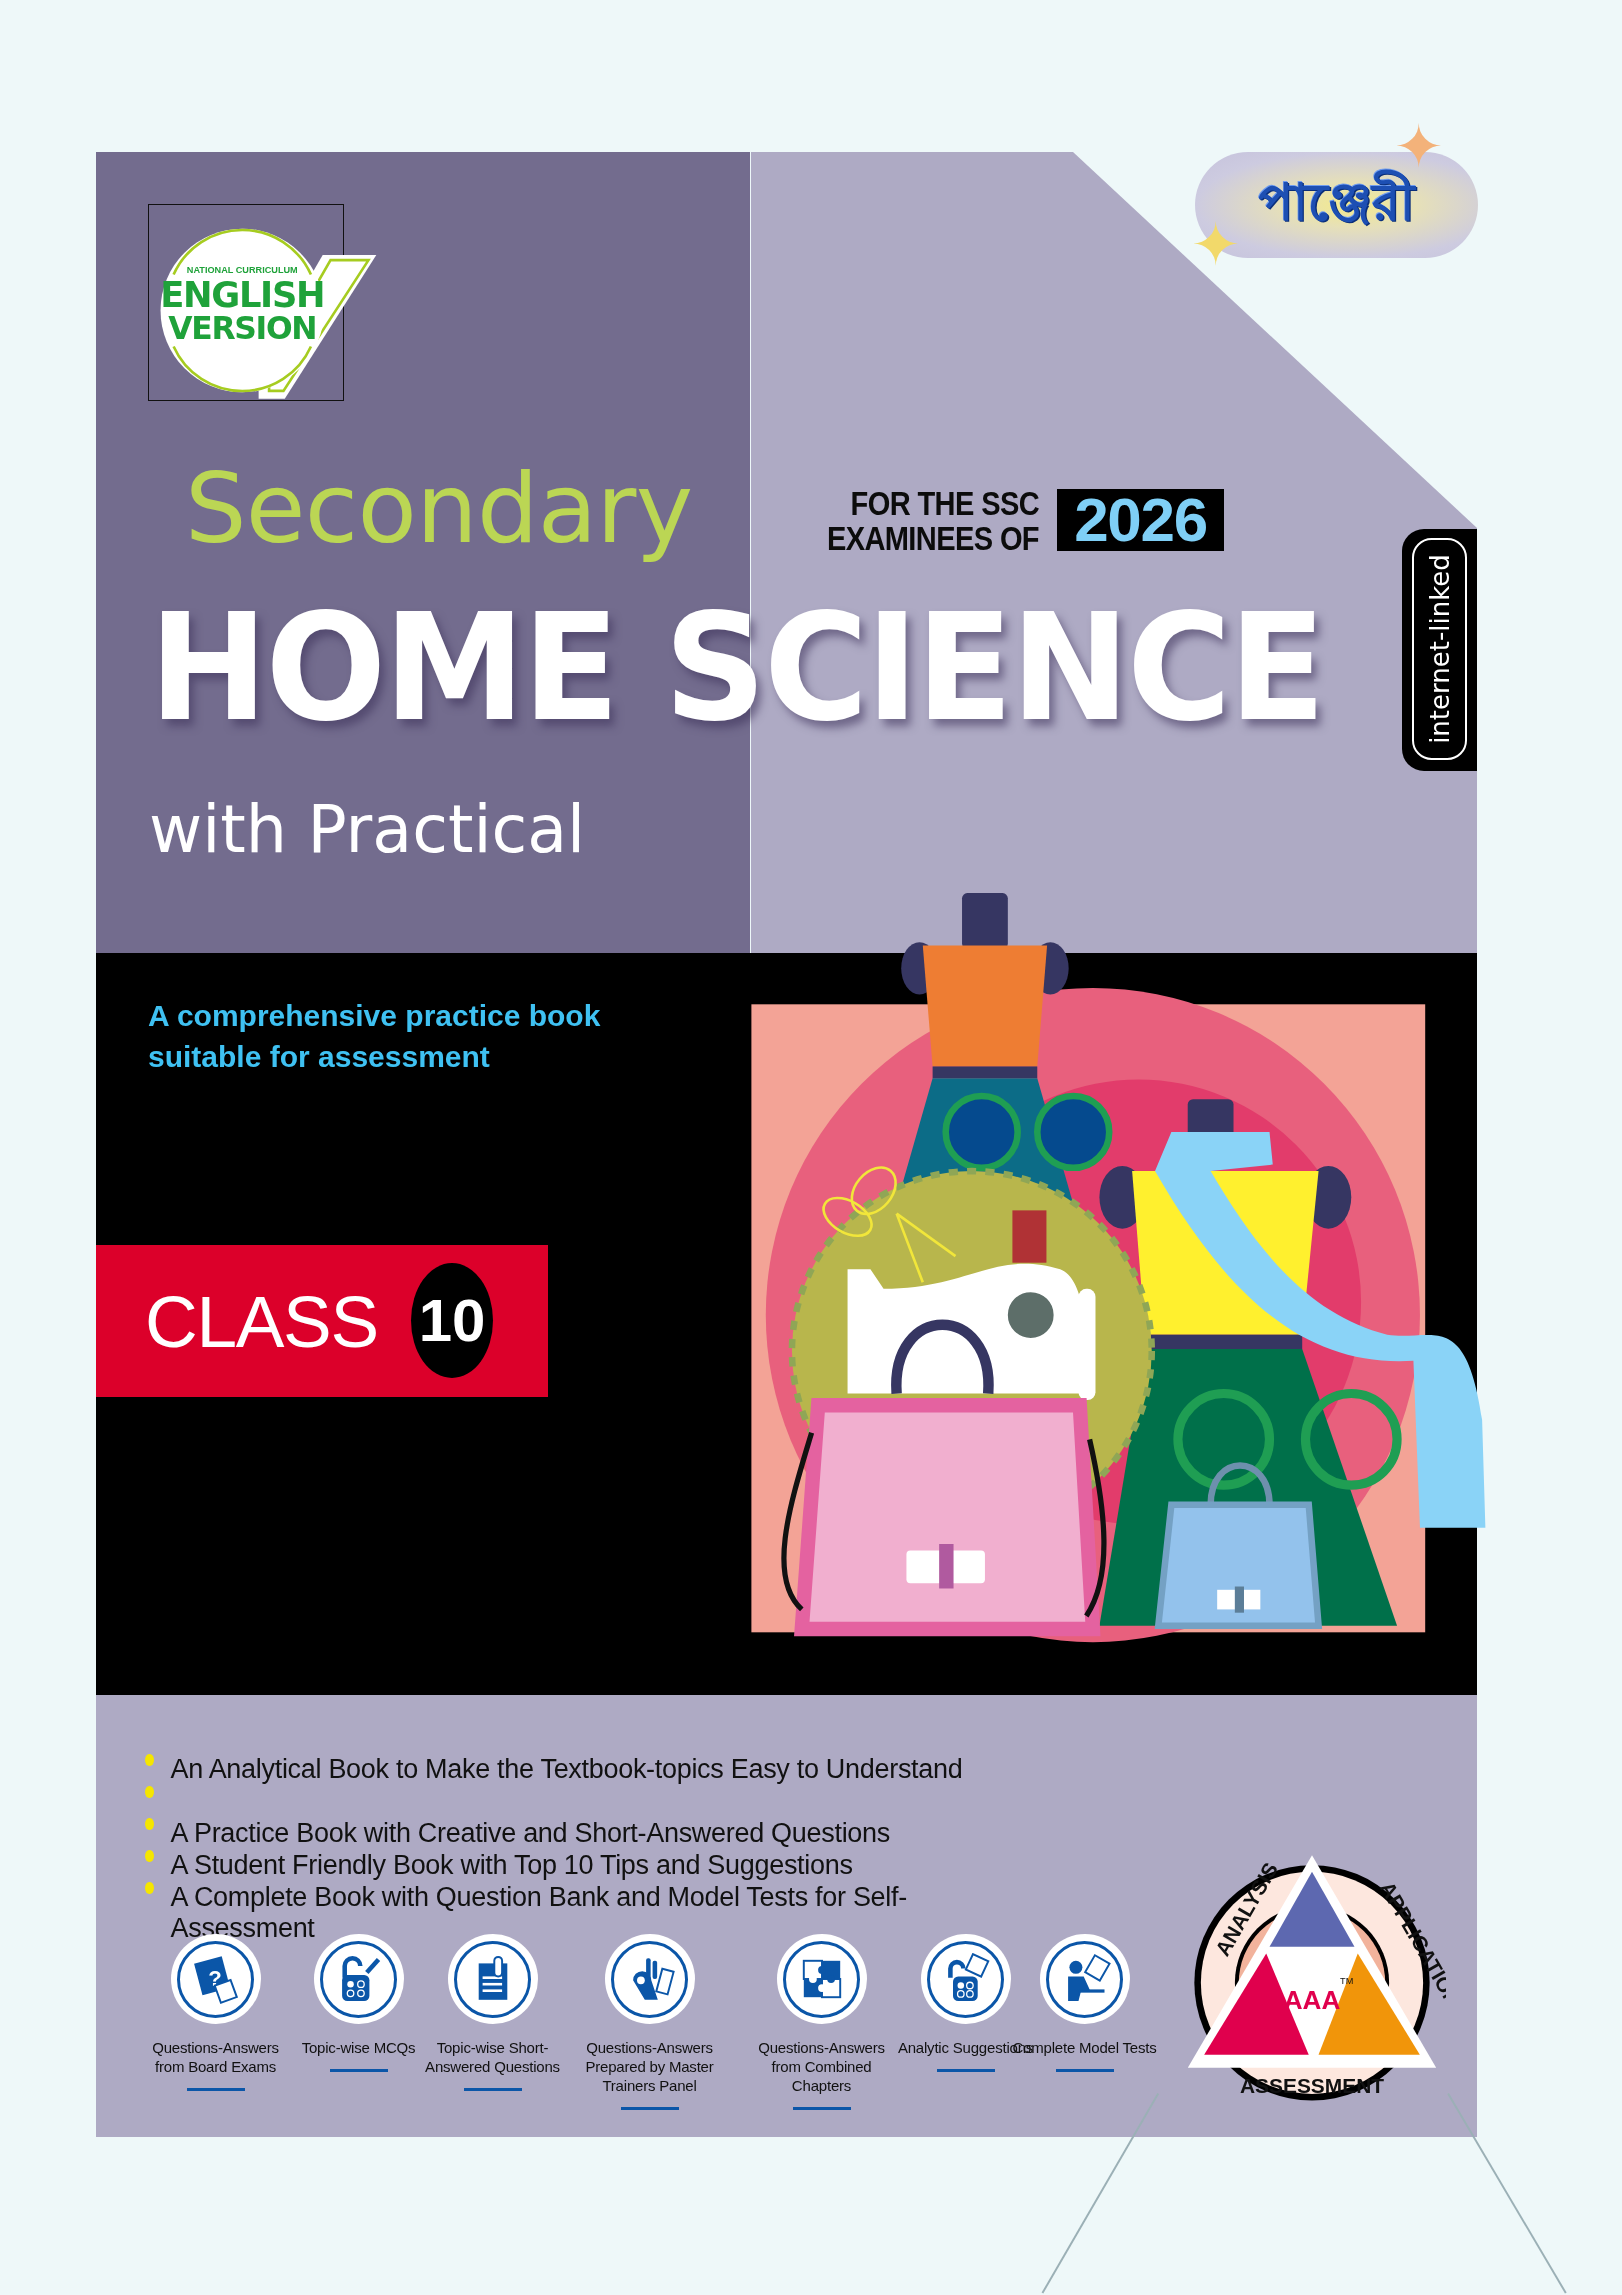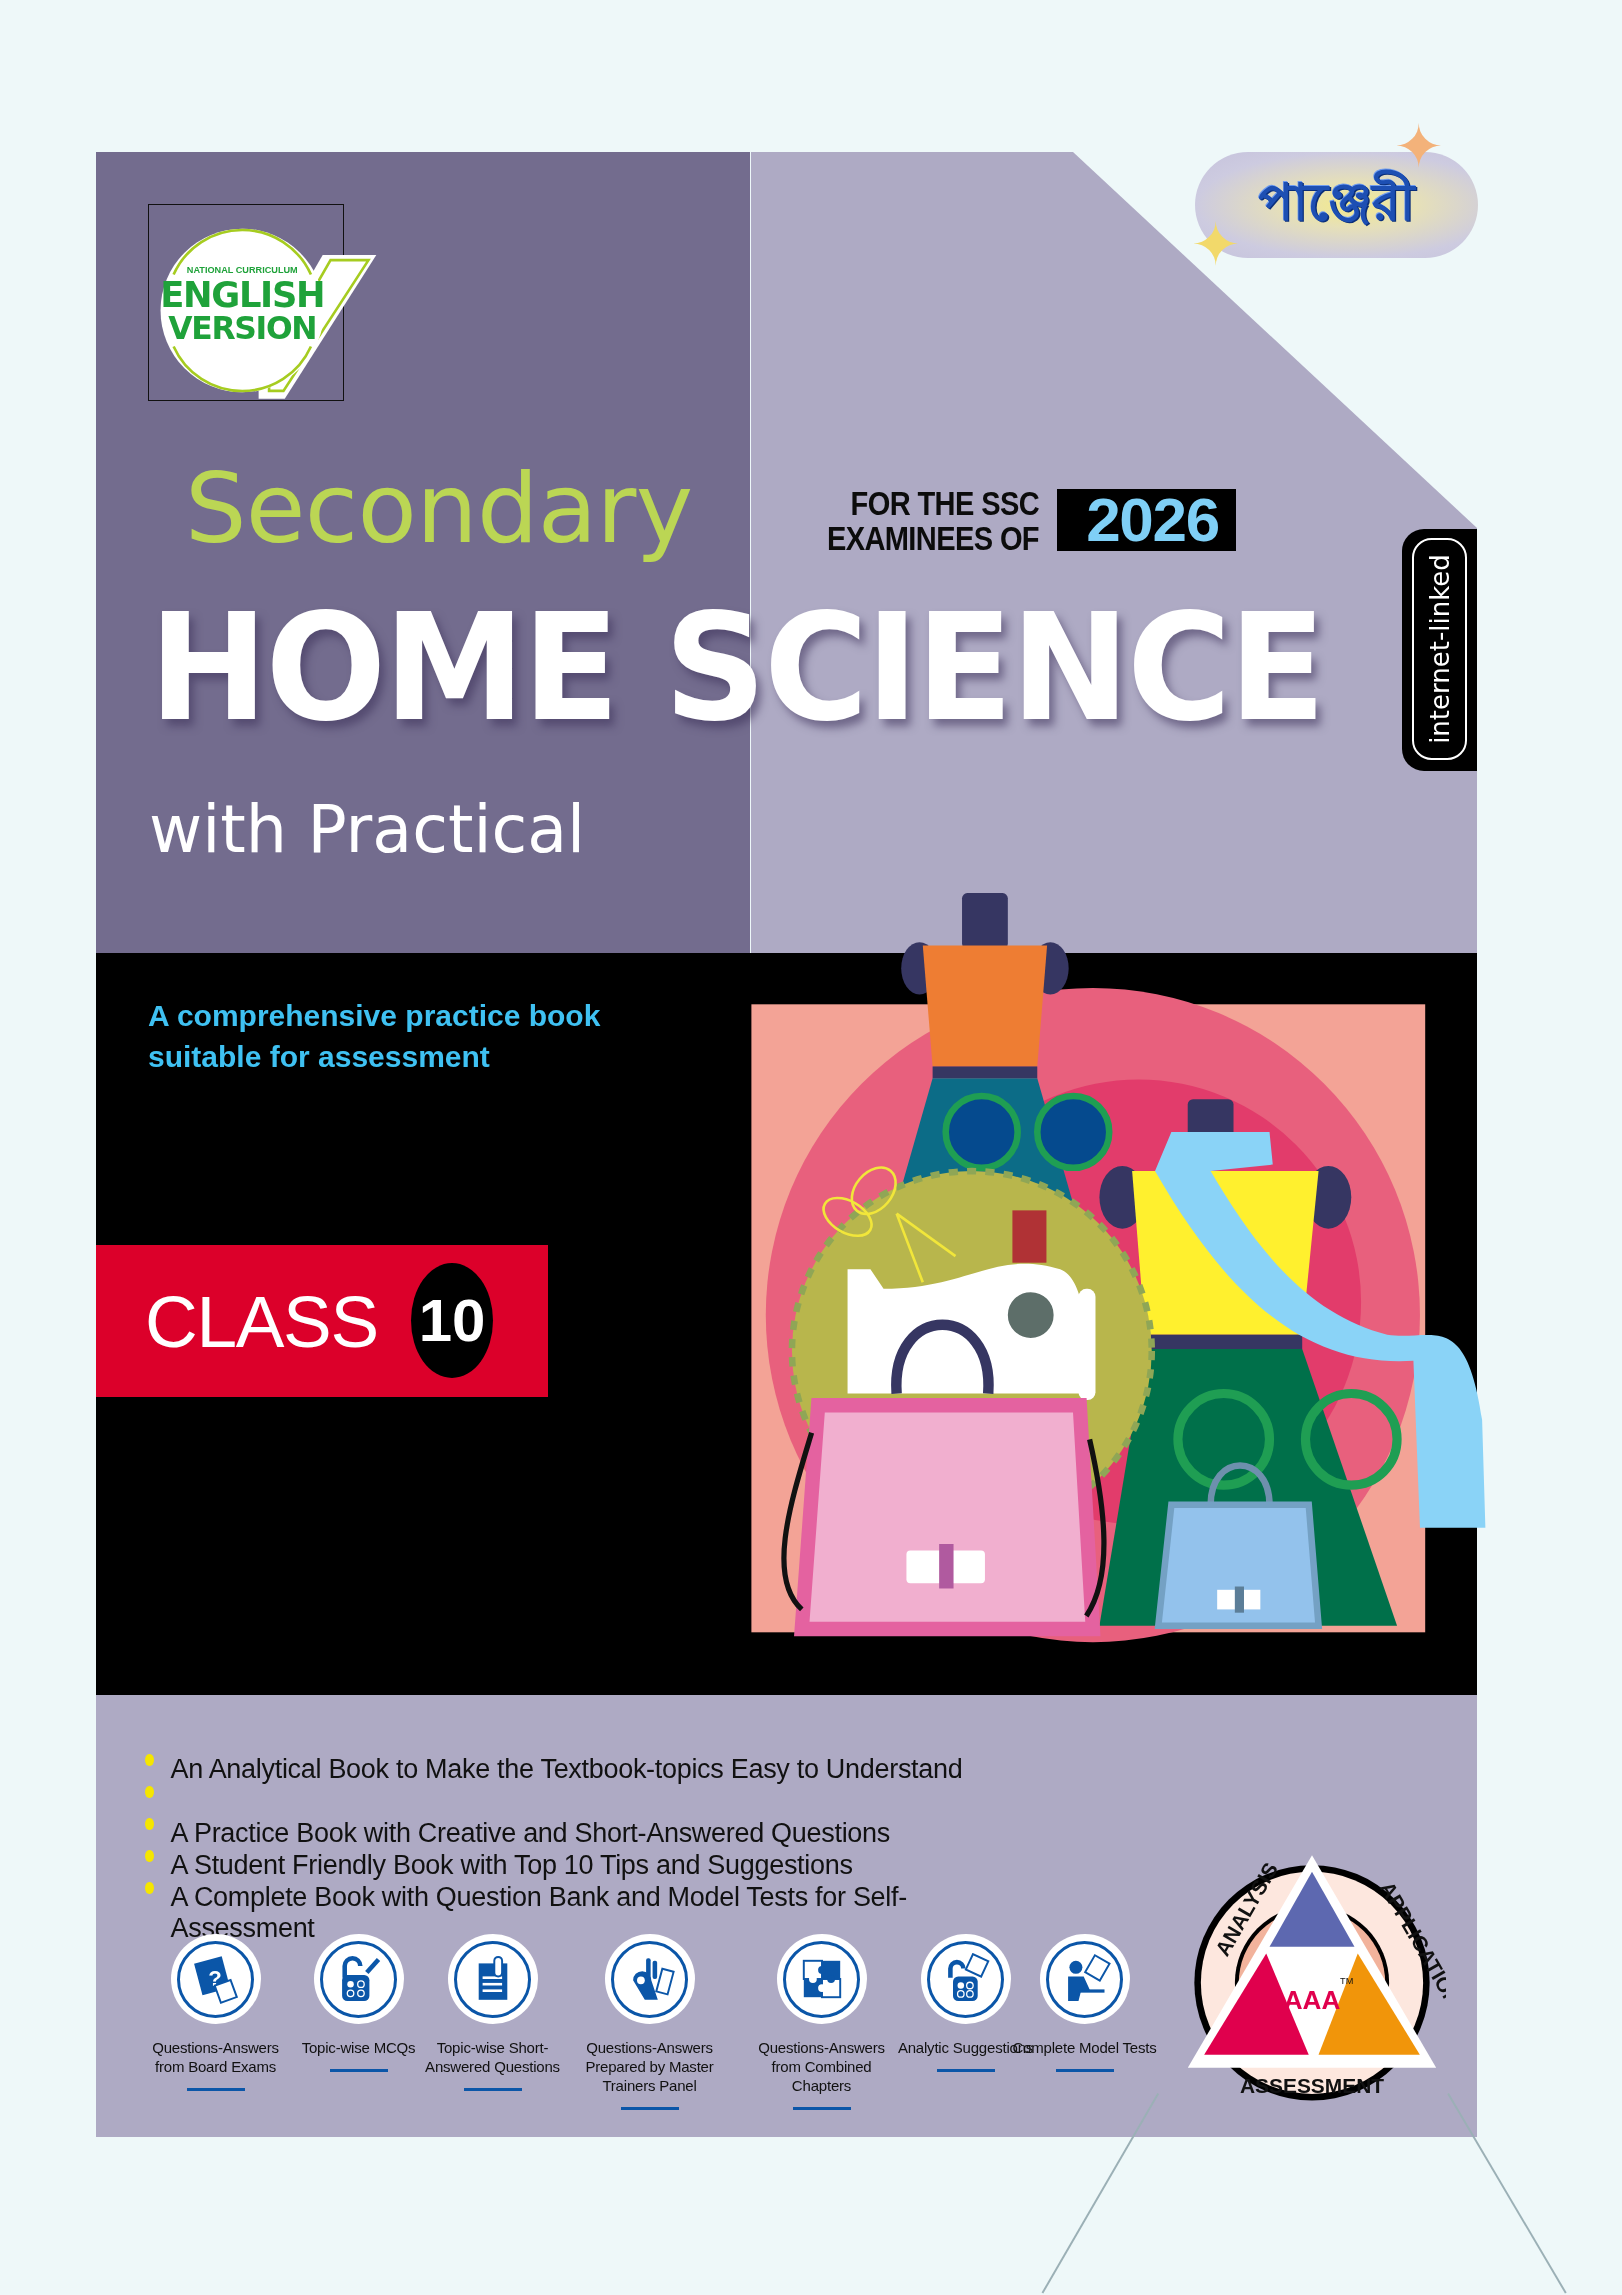--- a/index.html
+++ b/index.html
@@ -20,21 +20,21 @@
   #pub-pill{left:1195px;top:152px;width:283px;height:106px;border-radius:53px;
     background:radial-gradient(ellipse at 55% 50%, #f3ea8c 0%, #e6e0b8 30%, #cdcbe0 70%, #c5c2dc 100%);}
   #pub-name{left:1195px;top:164px;width:283px;height:85px;display:flex;align-items:center;justify-content:center;
     font-family:"DejaVu Sans",sans-serif;font-size:51px;font-weight:bold;color:#1d4fb3;
     text-shadow:1.3px 1.3px 0 #0b2f7a, -0.7px -0.7px 0 #6f9cf0;}
   .sparkle{color:#f2d96a;font-size:59px;line-height:1;}
 
   
   #title-secondary{left:149px;top:452px;font-family:"DejaVu Sans",sans-serif;font-size:97px;color:#bbd654;letter-spacing:-0.7px;margin-left:36px;}
   #ssc-line1{left:784px;top:486px;width:255px;font-size:33px;font-weight:bold;color:#0c0c0c;text-align:right;line-height:35px;letter-spacing:-0.7px;transform:scaleX(0.88);transform-origin:right;}
-  #ssc-year{left:1057px;top:489px;width:167px;height:62px;background:#000;color:#7fcff6;font-weight:bold;font-size:62px;line-height:62px;text-align:center;letter-spacing:-1.3px;padding-left:12px;}
+  #ssc-year{left:1057px;top:489px;width:167px;height:62px;background:#000;color:#7fcff6;font-weight:bold;font-size:62px;line-height:62px;text-align:center;letter-spacing:-1.3px;}
   #title-main{left:149px;top:582px;font-family:"DejaVu Sans",sans-serif;font-size:148px;font-weight:bold;color:#fff;letter-spacing:-2.6px;
     text-shadow:5.2px 6.5px 9.2px rgba(60,50,90,0.55);transform:scaleX(0.96);transform-origin:left;white-space:nowrap;}
   #title-sub{left:149px;top:792px;font-family:"DejaVu Sans",sans-serif;font-size:65px;color:#fff;}
   #internet-badge{left:1402px;top:529px;width:75px;height:242px;background:#000;border-radius:22px 0 0 22px;}
   #internet-inner{left:1412px;top:538px;width:55px;height:222px;border:2px solid #fff;border-radius:19.6px;box-sizing:border-box;}
   #internet-text{left:1440px;top:649px;color:#fff;font-family:"DejaVu Sans",sans-serif;font-size:26px;white-space:nowrap;transform:translate(-50%,-50%) rotate(-90deg);}
 
   
   #tagline{left:148px;top:995px;width:458px;color:#3fc1f2;font-weight:bold;font-size:30px;line-height:41px;}
 

